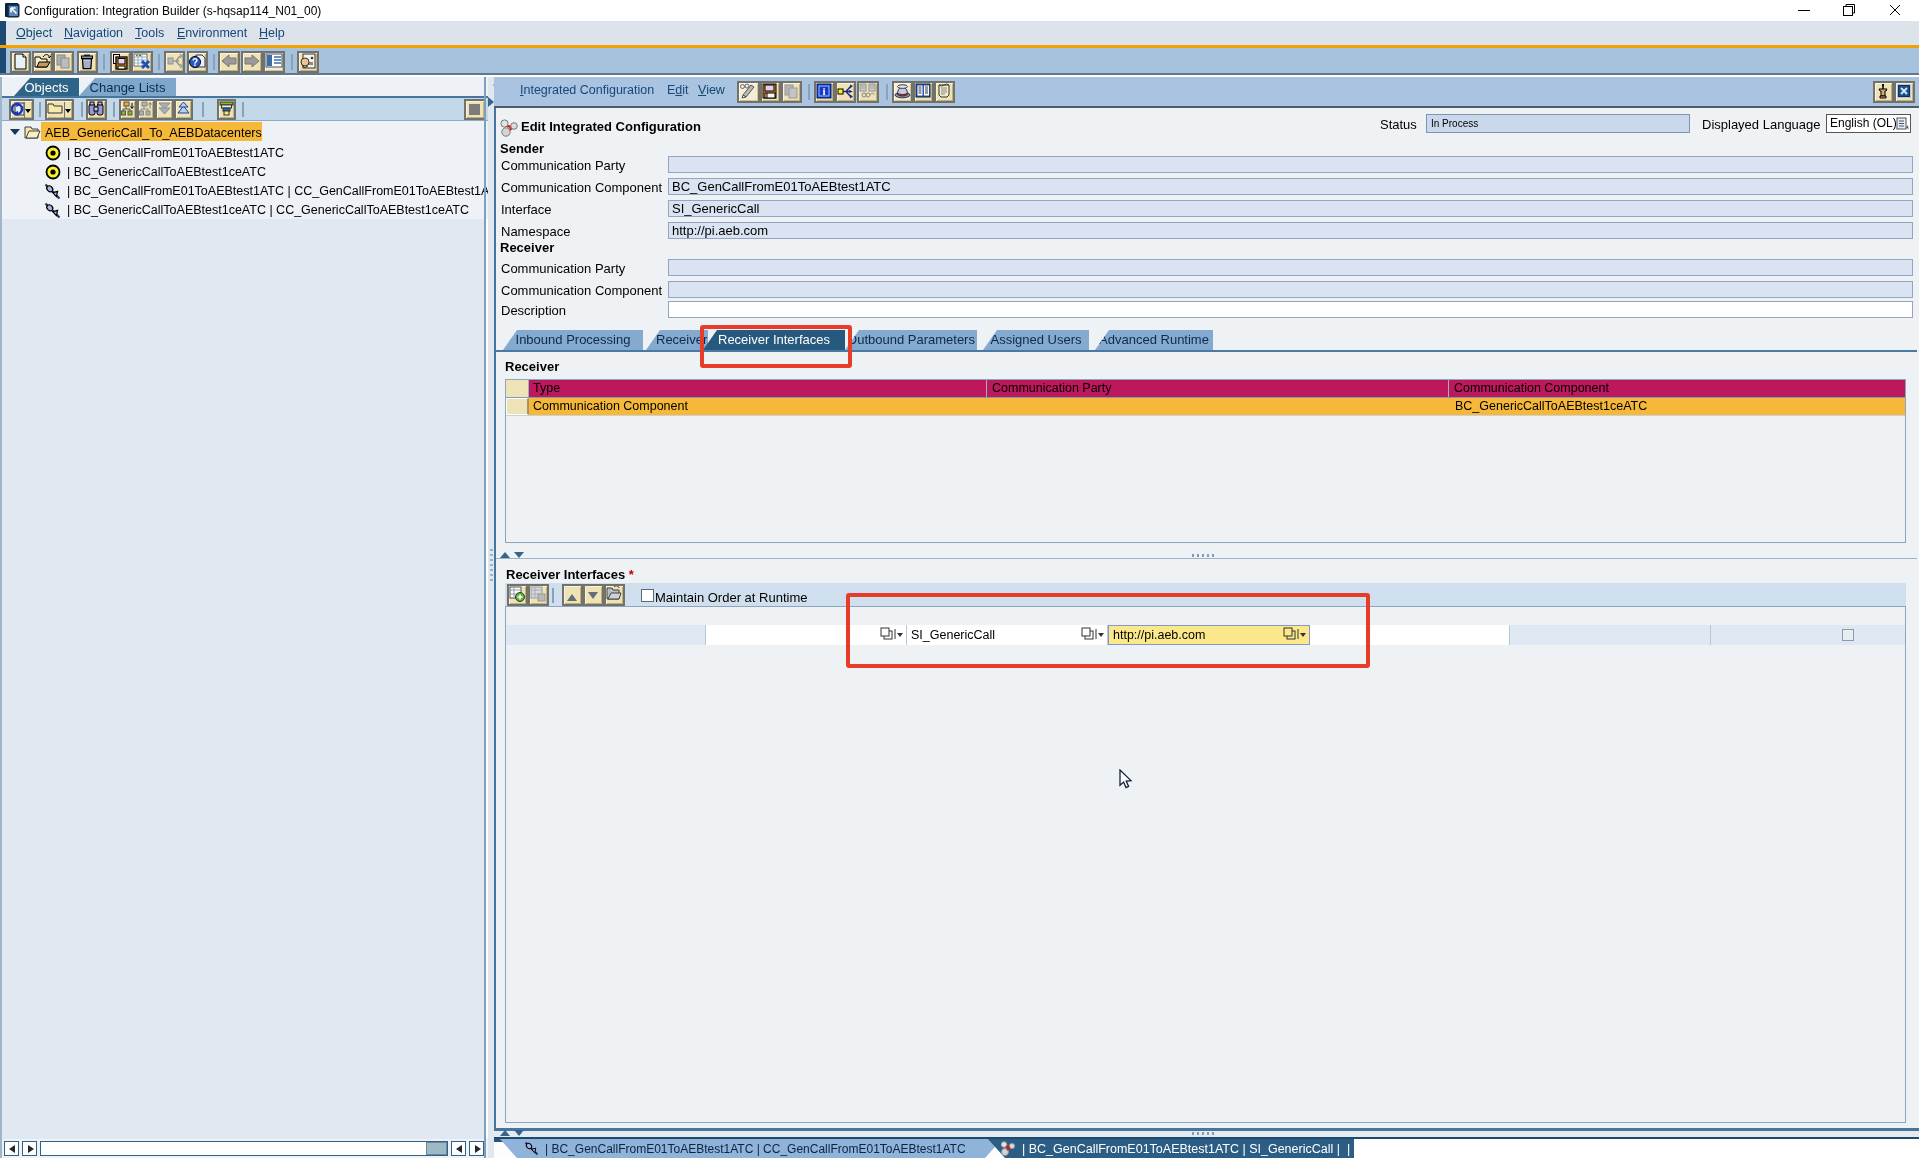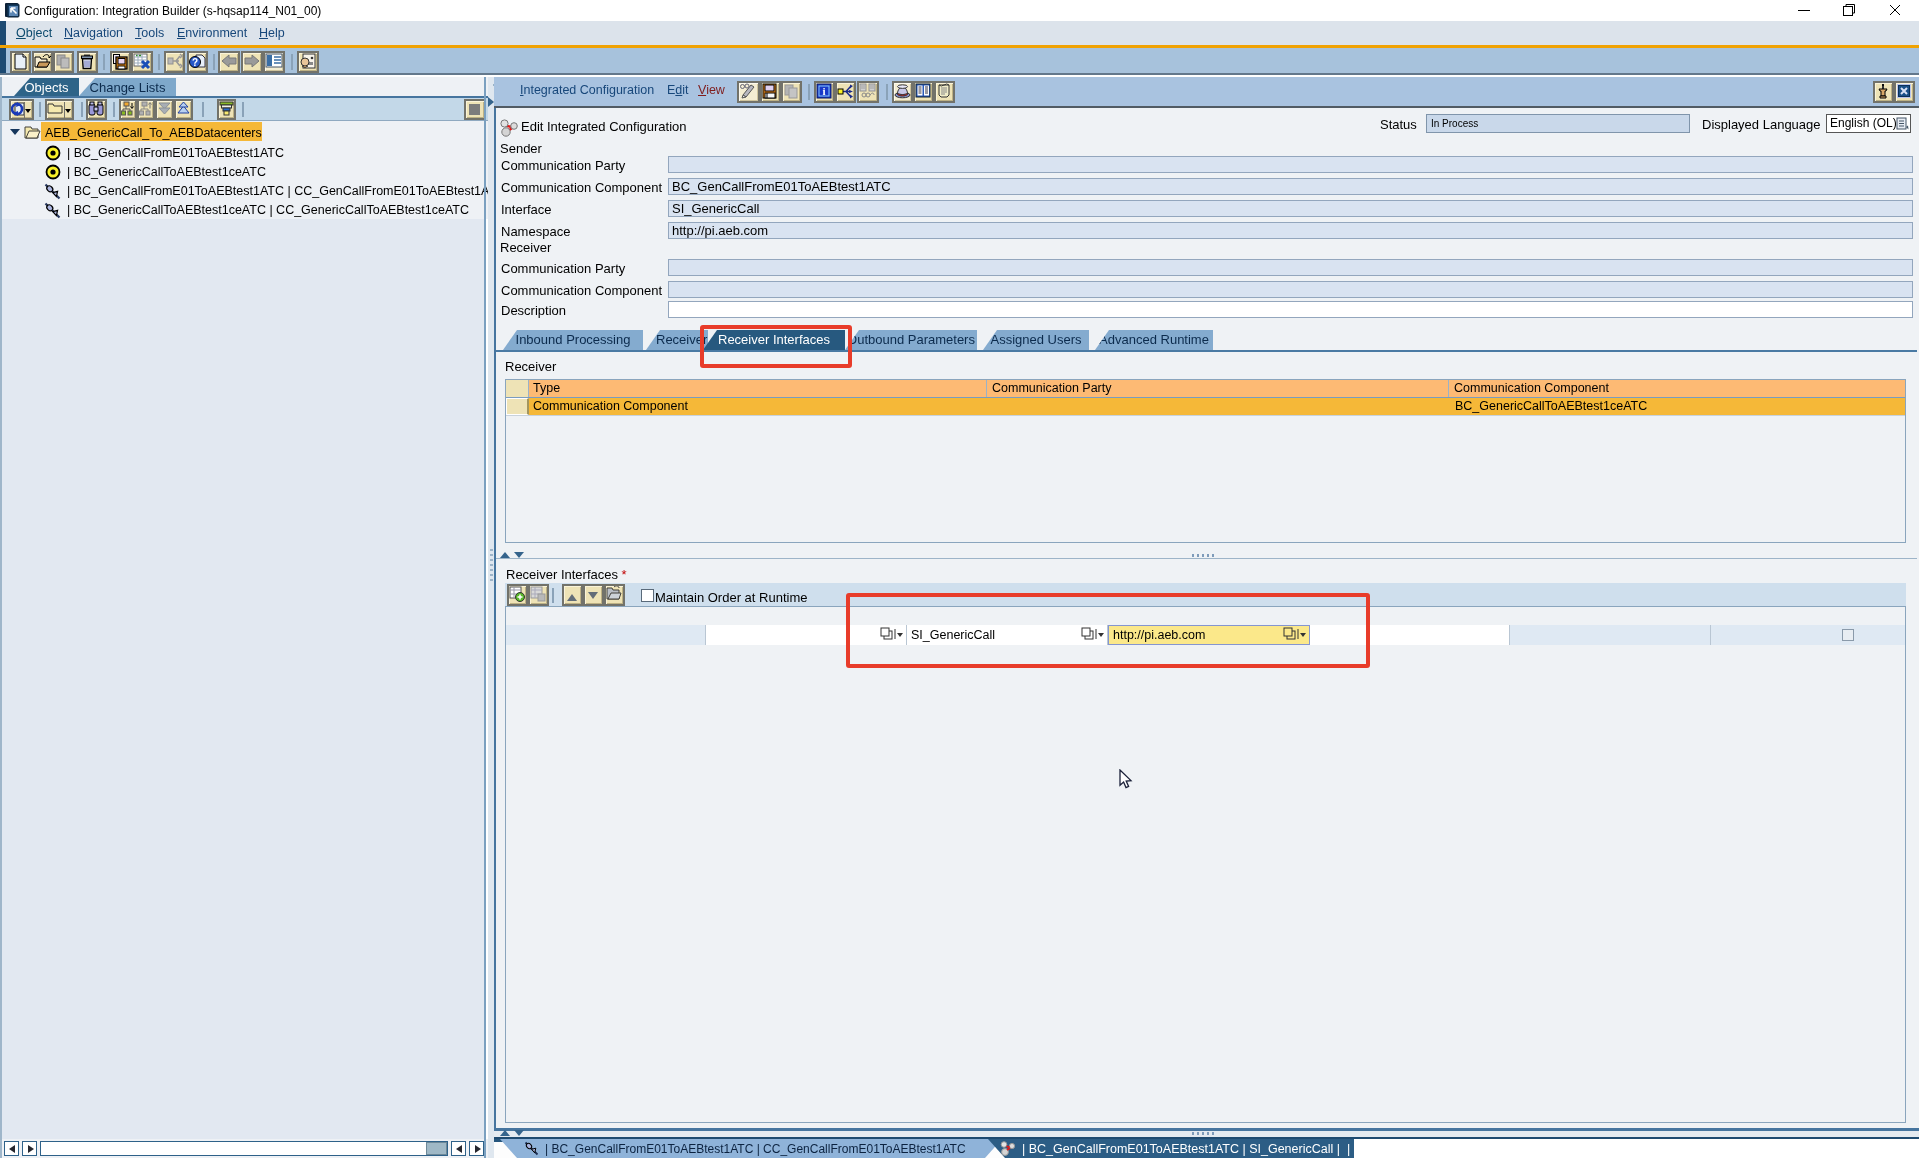--- a/index.html
+++ b/index.html
@@ -3,21 +3,21 @@
 *{margin:0;padding:0;box-sizing:border-box}
 html,body{width:1919px;height:1158px}
 body{font-family:"Liberation Sans",sans-serif;position:relative;background:#fff;overflow:hidden;font-size:12px;color:#000}
 .a{position:absolute}
 .bb{position:absolute;background:#eee3b6;border:2px solid #72726a;box-shadow:inset 1px 1px 0 #faf3d8,inset -1px -1px 0 #bdb184}
 .bbl{position:absolute;background:#f4edd2;border:2px solid #72726a;box-shadow:inset 1px 1px 0 #fdfaee,inset -1px -1px 0 #cfc49d}
 .sepv{position:absolute;width:2px;background:#8aa2b8}
 .tabI{position:absolute;height:20px;background:#84abcf;color:#0c2b4d;font-size:13px;text-align:center;line-height:20px;clip-path:polygon(0 100%,14px 0,100% 0,100% 100%)}
 .ffld{position:absolute;height:17px;background:#d9e3f1;border:1px solid #93a6bd;font-size:13px;line-height:16px;padding-left:3px}
 .lbl{position:absolute;font-size:13px;color:#000;white-space:nowrap}
-.bold{font-weight:normal}
+.bold{font-weight:bold}
 .redrect{position:absolute;border:4px solid #e83c2a;border-radius:3px;z-index:50}
 </style></head>
 <body>
 
 <div class="a" style="left:0;top:0;width:1919px;height:21px;background:#fff">
   <svg class="a" style="left:5px;top:3px" width="16" height="16" viewBox="0 0 16 16">
       <rect x="0" y="0" width="13" height="14" rx="1" fill="#0d2137"></rect>
       <rect x="2" y="1" width="12" height="13" rx="1" fill="#123a5e" stroke="#0d2137" stroke-width="1"></rect>
       <rect x="4" y="3" width="9" height="10" fill="#5c87b5"></rect>
       <path d="M6 5 L10.5 5 M6 5 L6 9.5 M6 5 L11.5 10.5" stroke="#fff" stroke-width="1.6" fill="none"></path>
@@ -233,21 +233,21 @@
   <div class="a" style="left:0;top:3px;width:0;height:0;border:5px solid transparent;border-right:6px solid #35648c"></div>
   <div class="a" style="left:0;top:20px;width:0;height:0;border:5px solid transparent;border-left:6px solid #35648c"></div>
   <div class="a" style="left:2px;top:472px;width:3px;height:32px;background:repeating-linear-gradient(#9db4c8 0 2px,transparent 2px 5px)"></div>
 </div>
 
 <div class="a" style="left:494px;top:77px;width:1425px;height:1081px;background:#eff2f5">
 
   <div class="a" style="left:0;top:0;width:1425px;height:31px;background:#a9c3e0;border-bottom:2px solid #515b64">
     <div class="a lbl" style="left:26px;top:6px;color:#17477a;font-size:12.5px"><span style="text-decoration:underline">I</span>ntegrated Configuration</div>
     <div class="a lbl" style="left:173px;top:6px;color:#17477a;font-size:12.5px">E<span style="text-decoration:underline">d</span>it</div>
-    <div class="a lbl" style="left:204px;top:6px;color:#7f1d1d;font-size:12.5px"><span style="text-decoration:underline">V</span>iew</div>
+    <div class="a lbl" style="left:204px;top:6px;color:#0c4a6e;font-size:12.5px"><span style="text-decoration:underline">V</span>iew</div>
     <div class="bbl" style="left:243px;top:4px;width:23px;height:22px"><svg width="17" height="16" viewBox="0 0 17 16">
           <path d="M4 12 L12 2 L15 4 L7 14 Z" fill="#b8b8c0" stroke="#555"></path>
           <path d="M4 12 L7 14 L3 15 Z" fill="#e8e8e8" stroke="#555"></path>
           <circle cx="3.5" cy="3.5" r="2" fill="none" stroke="#667"></circle>
           <circle cx="8" cy="3" r="2" fill="none" stroke="#667"></circle>
           <path d="M5.5 3.2 L6 3.2" stroke="#667"></path>
         </svg></div>
     <div class="bb" style="left:266px;top:4px;width:21px;height:22px"><svg width="16" height="16" viewBox="0 0 16 16">
           <rect x="1" y="1" width="13" height="14" fill="#e8881c" stroke="#000"></rect>
           <rect x="3" y="2" width="9" height="6" fill="#e0d0f0" stroke="#000"></rect>
@@ -345,21 +345,21 @@
     <div class="tabI" style="left:9px;top:224px;width:140px">Inbound Processing</div>
     <div class="tabI" style="left:152px;top:224px;width:62px;text-align:left;padding-left:10px">Receiver</div>
     <div class="a" style="left:209px;top:224px;width:142px;height:20px;background:#27597f;color:#fff;font-size:13px;text-align:center;line-height:20px;clip-path:polygon(0 100%,14px 0,100% 0,100% 100%);z-index:5">Receiver Interfaces</div>
     <div class="tabI" style="left:351px;top:224px;width:132px">Outbound Parameters</div>
     <div class="tabI" style="left:489px;top:224px;width:106px">Assigned Users</div>
     <div class="tabI" style="left:601px;top:224px;width:118px">Advanced Runtime</div>
     <div class="a" style="left:0;top:244px;width:1423px;height:2px;background:#4a7aa3"></div>
 
     <div class="a lbl bold" style="left:11px;top:253px">Receiver</div>
     <div class="a" style="left:11px;top:273px;width:1401px;height:164px;border:1px solid #8aa5bd">
-      <div class="a" style="left:0;top:0;width:1399px;height:17px;background:#fdba74;font-size:12.5px">
+      <div class="a" style="left:0;top:0;width:1399px;height:17px;background:#be185d;font-size:12.5px">
         <div class="a" style="left:0;top:0;width:23px;height:17px;border-right:1px solid #9ab2c8;background:#eee3b6"></div>
         <div class="a" style="left:23px;top:0;width:458px;height:17px;border-right:1px solid #9ab2c8;line-height:17px;padding-left:4px">Type</div>
         <div class="a" style="left:481px;top:0;width:462px;height:17px;border-right:1px solid #9ab2c8;line-height:17px;padding-left:5px">Communication Party</div>
         <div class="a" style="left:943px;top:0;width:456px;height:17px;line-height:17px;padding-left:5px">Communication Component</div>
       </div>
       <div class="a" style="left:0;top:17px;width:1399px;height:19px;background:#f5b838;border-top:1px solid #7a9cc0;border-bottom:1px solid #c8d2dc;font-size:12.5px">
         <div class="a" style="left:0;top:0;width:23px;height:17px;background:#eee3b6;border:1px solid #fff;border-right:2px solid #a3965e"></div>
         <div class="a" style="left:23px;top:0;width:458px;height:17px;line-height:17px;padding-left:4px">Communication Component</div>
         <div class="a" style="left:943px;top:0;line-height:17px;padding-left:6px">BC_GenericCallToAEBtest1ceATC</div>
       </div>

